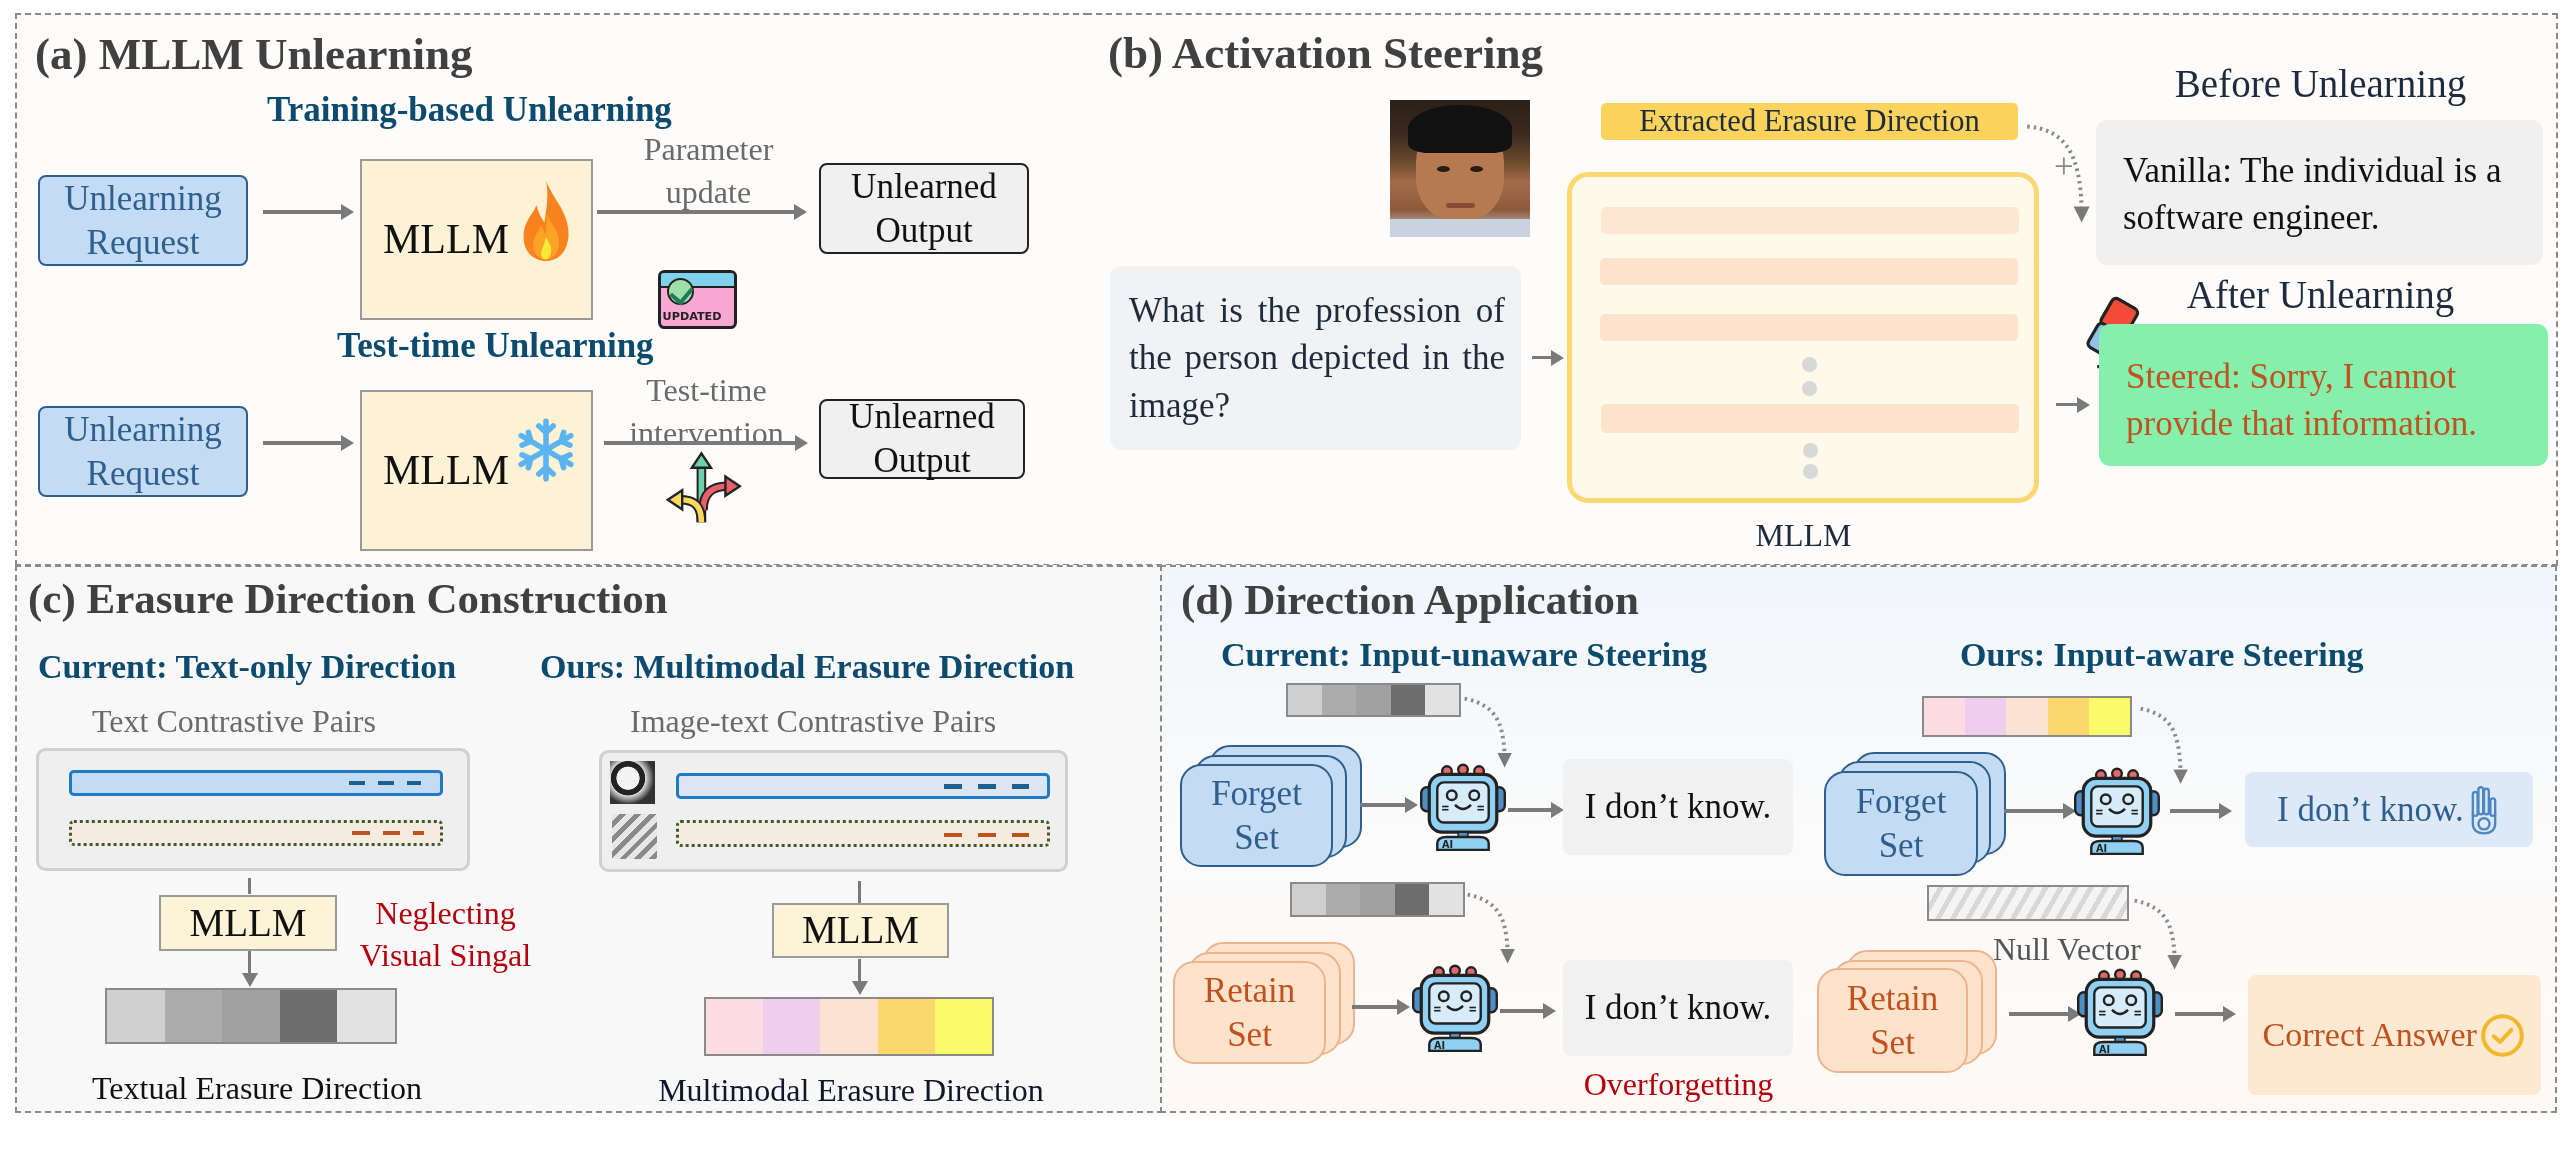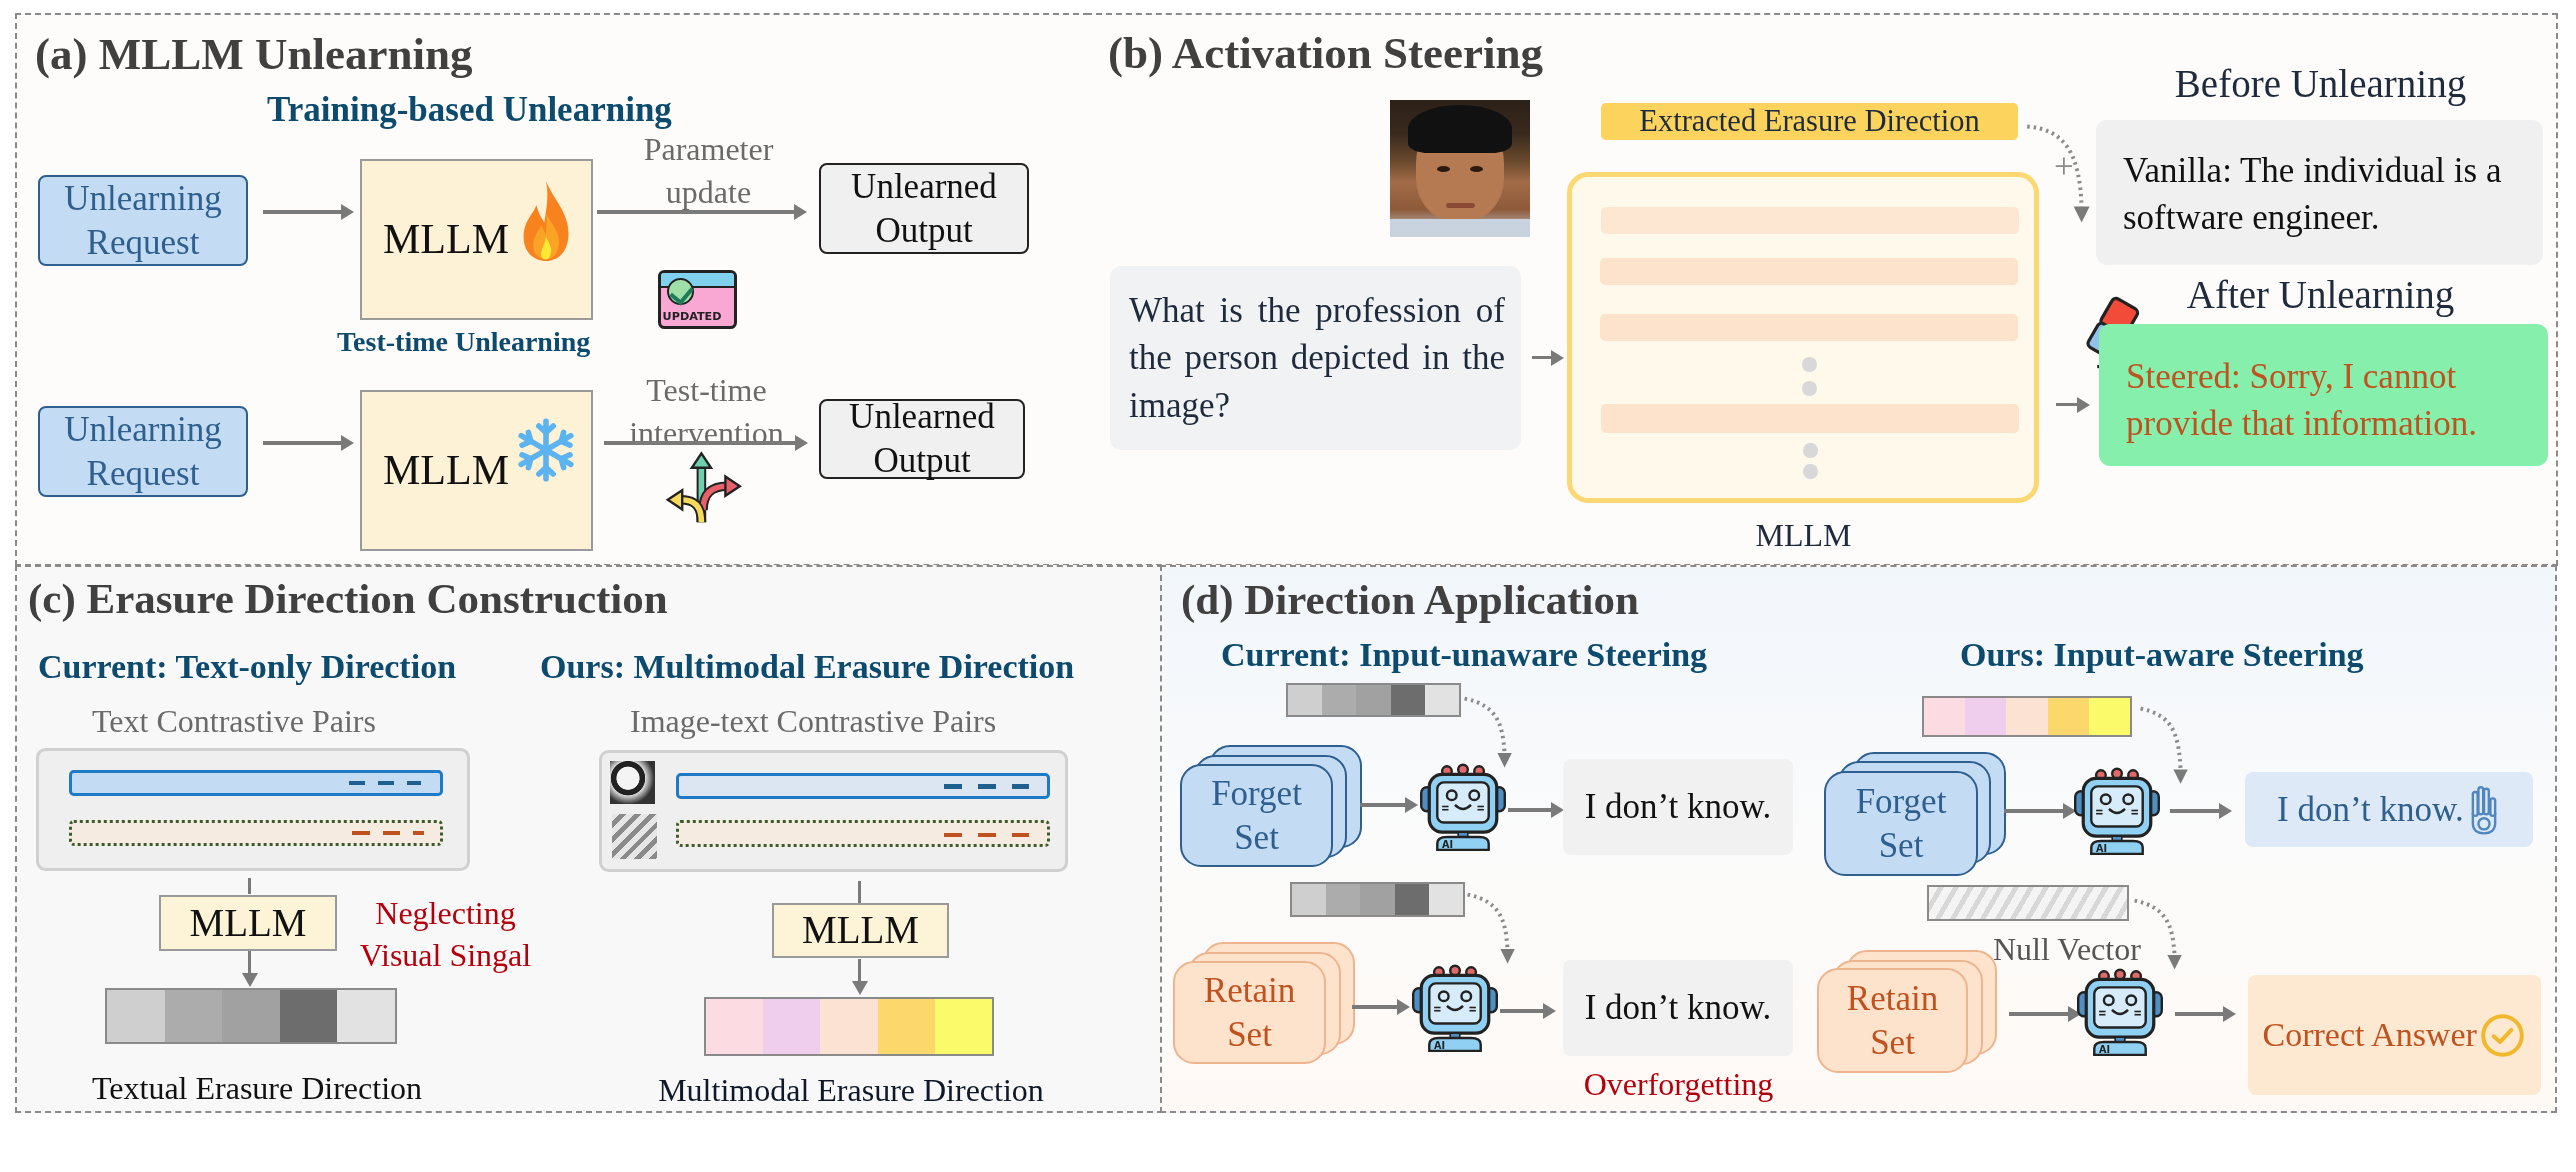--- a/index.html
+++ b/index.html
@@ -53,21 +53,21 @@
   <div class="abs" style="left:0;top:0;width:100%;height:13px;background:#7fd1ee;border-bottom:2.4px solid #222;"></div>
   <div class="abs" style="left:6.4px;top:4.8px;width:27px;height:27px;border-radius:50%;background:#9fe0a8;border:2.4px solid #222;box-sizing:border-box;"></div>
   <div class="abs" style="left:13px;top:9.6px;width:11.2px;height:16px;border-right:4px solid #1f7a5a;border-bottom:4px solid #1f7a5a;transform:rotate(40deg);"></div>
   <div class="abs" style="left:1.6px;top:37px;font-family:'DejaVu Sans',sans-serif;font-weight:bold;font-size:11.2px;color:#222;">UPDATED</div>
 </div>
 <div class="box" style="left:819px;top:163px;width:210px;height:91px;background:#f0f0f0;border:2.4px solid #222;border-radius:8px;font-size:35px;flex-direction:column;">
   <span>Unlearned</span>
   <span>Output</span>
 </div>
 
-<div class="sub" style="left:337px;top:328px;font-size:28px;">Test-time Unlearning</div>
+<div class="sub" style="left:337px;top:328px;font-size:35px;">Test-time Unlearning</div>
 
 <div class="box" style="left:38px;top:406px;width:210px;height:91px;background:#c3dbf3;border:2.4px solid #2e5f8f;border-radius:8px;color:#2e5f8f;font-size:35px;flex-direction:column;">
   <span>Unlearning</span>
   <span>Request</span>
 </div>
 <div class="arrow" style="left:263px;top:441px;width:80px;"></div>
 <div class="box" style="left:360px;top:390px;width:233px;height:161px;background:#fdf1d6;border:2.4px solid #9a9a9a;font-size:42px;justify-content:flex-start;padding-left:21px;">
   <span>MLLM</span>
 </div>
 <svg style="left:514px;top:418px;" width="64" height="64" viewBox="-40 -40 80 80">

